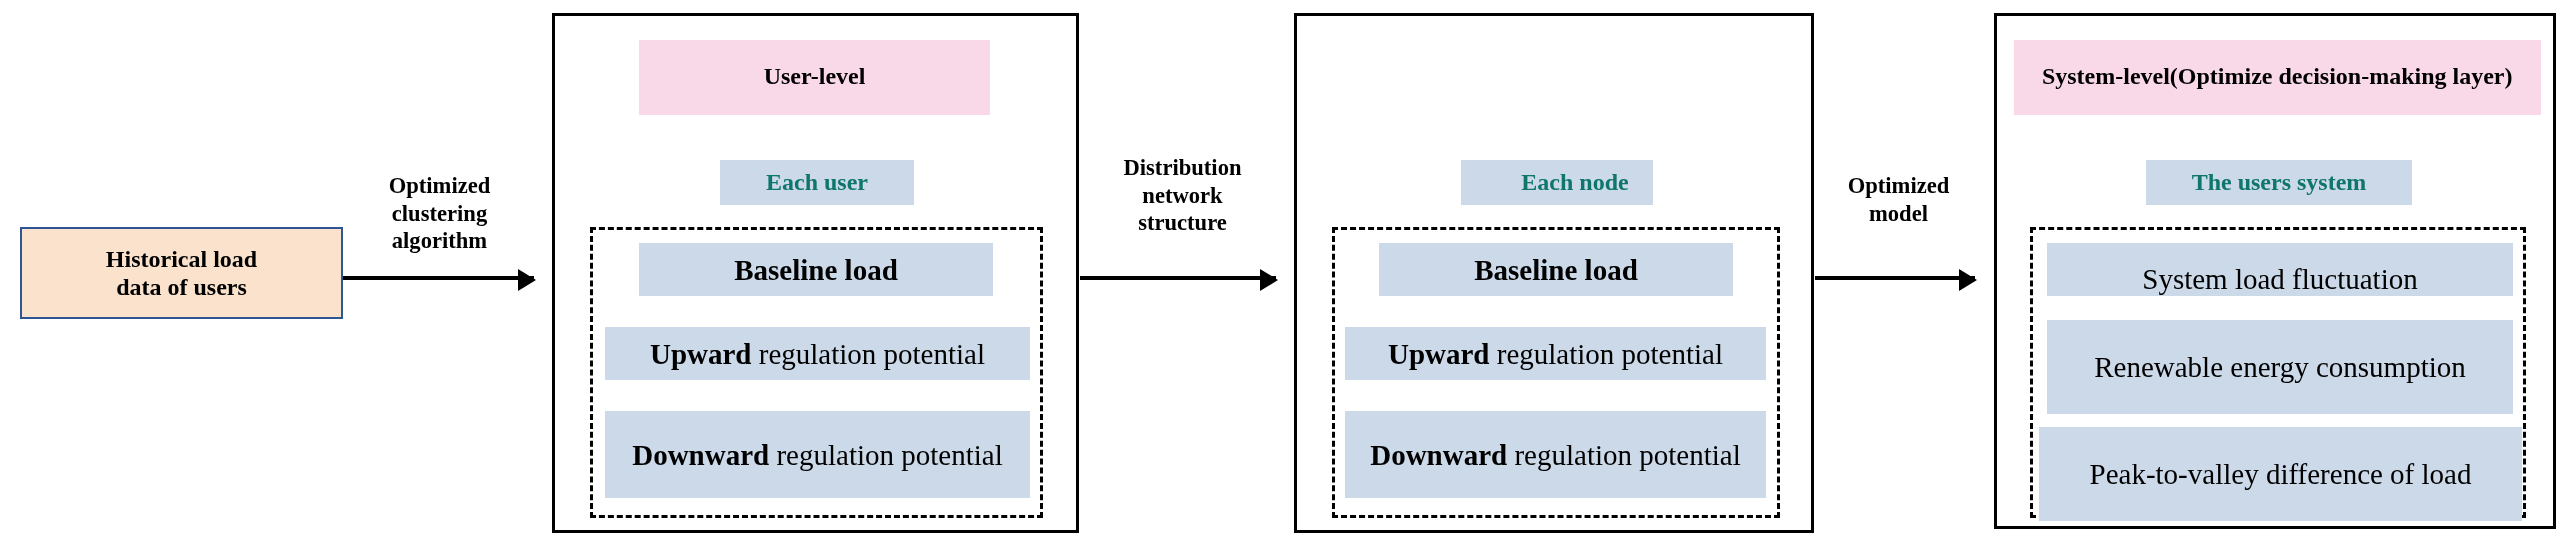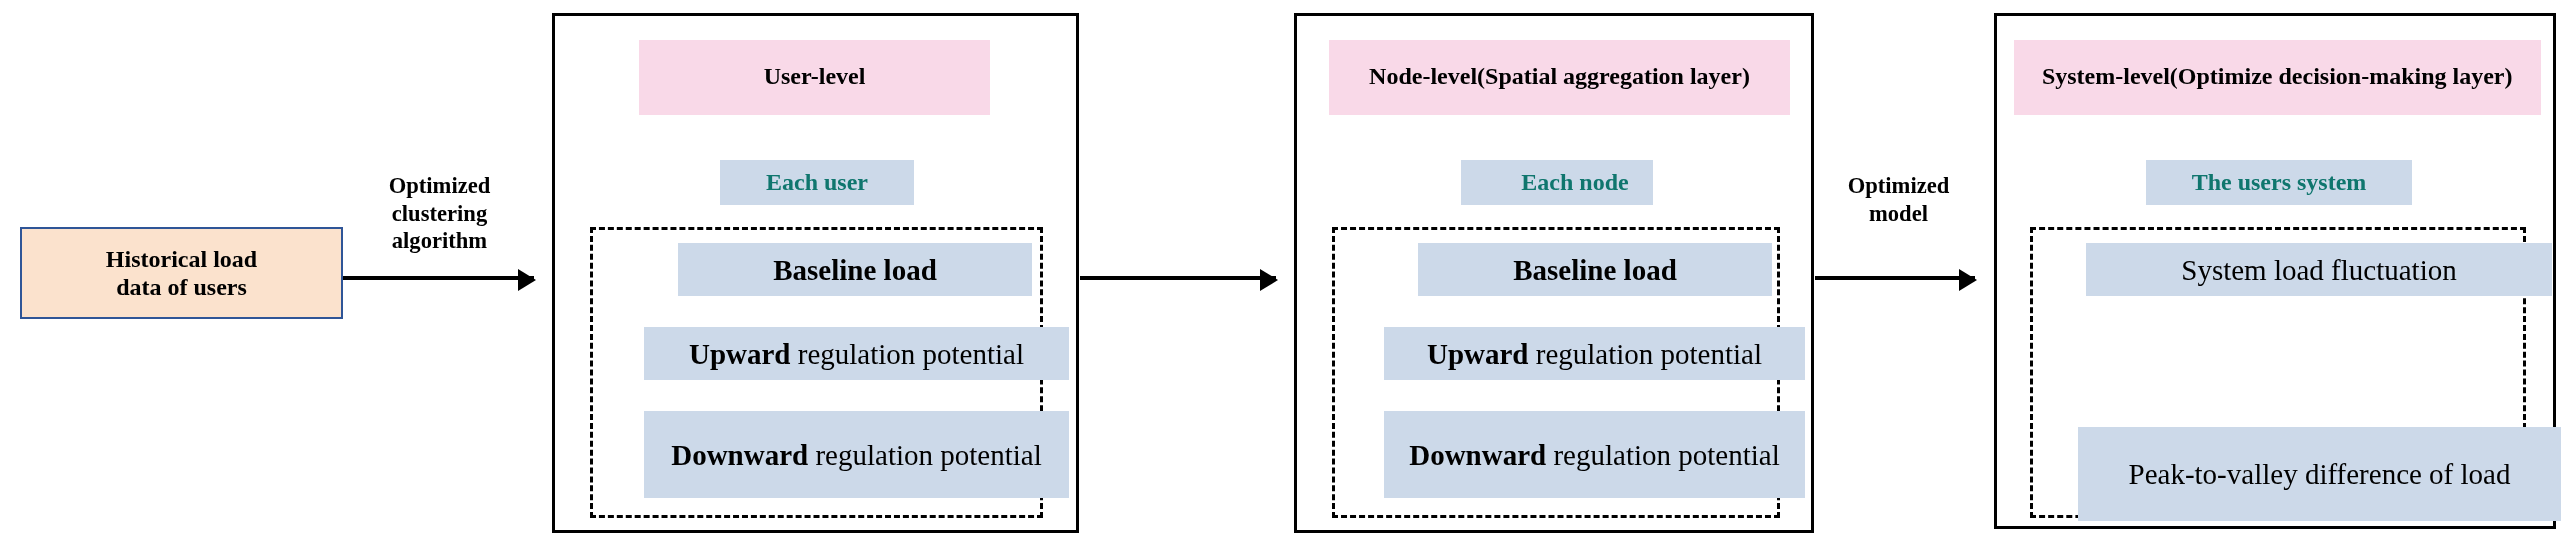--- a/index.html
+++ b/index.html
@@ -104,36 +104,35 @@
     background: #ccd9e9;
     box-sizing: border-box;
     display: flex;
     align-items: center;
     justify-content: center;
     text-align: center;
     font-size: 29px;
     line-height: 1.18;
     color: #000;
     padding: 0 6px;
-    margin-left: 39px;
   }
   .item b { font-weight: bold; }
 
   
   #u-item-0 { left: 84px; top: 227px; width: 354px; height: 53px; }
   #u-item-1 { left: 50px;  top: 311px; width: 425px; height: 53px; }
   #u-item-2 { left: 50px;  top: 395px; width: 425px; height: 87px; }
 
   
   #n-item-0 { left: 82px; top: 227px; width: 354px; height: 53px; }
   #n-item-1 { left: 48px; top: 311px; width: 421px; height: 53px; }
   #n-item-2 { left: 48px; top: 395px; width: 421px; height: 87px; }
 
   
-  #s-item-0 { left: 50px; top: 227px; width: 466px; height: 53px; }
+  #s-item-0 { left: 50px; top: 227px; width: 466px; height: 53px; align-items: flex-end; }
   #s-item-1 { left: 50px; top: 304px; width: 466px; height: 94px; }
   #s-item-2 { left: 42px; top: 411px; width: 483px; height: 94px; }
 
   
   .arrow {
     position: absolute;
     height: 0;
     border-top: 4.2px solid #000;
   }
   .arrow::after {
@@ -192,26 +191,27 @@
     </div>
     <div class="item" id="u-item-1">
       <span><b>Upward</b><span> regulation potential</span></span>
     </div>
     <div class="item" id="u-item-2">
       <span><b>Downward</b><span> regulation potential</span></span>
     </div>
   </div>
 
   <div class="arrow" id="arrow-2"></div>
+  <div class="arrow-label" id="lbl-2">
+    <span>Distribution</span><br>
+    <span>network</span><br>
+    <span>structure</span>
+  </div>
 
   <div class="panel" id="panel-node">
-    <div class="panel-header" id="hdr-node">
-      <span>Node-level</span>
-      <span>(Spatial aggregation layer)</span>
-    </div>
     <div class="chip" id="chip-node">Each node</div>
     <div class="dashed" id="dash-node"></div>
     <div class="item" id="n-item-0">
       <span><b>Baseline load</b><span></span></span>
     </div>
     <div class="item" id="n-item-1">
       <span><b>Upward</b><span> regulation potential</span></span>
     </div>
     <div class="item" id="n-item-2">
       <span><b>Downward</b><span> regulation potential</span></span>
@@ -227,19 +227,22 @@
   <div class="panel" id="panel-system">
     <div class="panel-header" id="hdr-system">
       <span>System-level</span>
       <span>(Optimize decision-making layer)</span>
     </div>
     <div class="chip" id="chip-system">The users system</div>
     <div class="dashed" id="dash-system"></div>
     <div class="item" id="s-item-0">
       <span><b></b><span>System load fluctuation</span></span>
     </div>
+    <div class="item" id="s-item-1">
+      <span><b></b><span>Renewable energy consumption</span></span>
+    </div>
     <div class="item" id="s-item-2">
       <span><b></b><span>Peak-to-valley difference of load</span></span>
     </div>
   </div>
 
 </div>
 
 
 </body></html>

